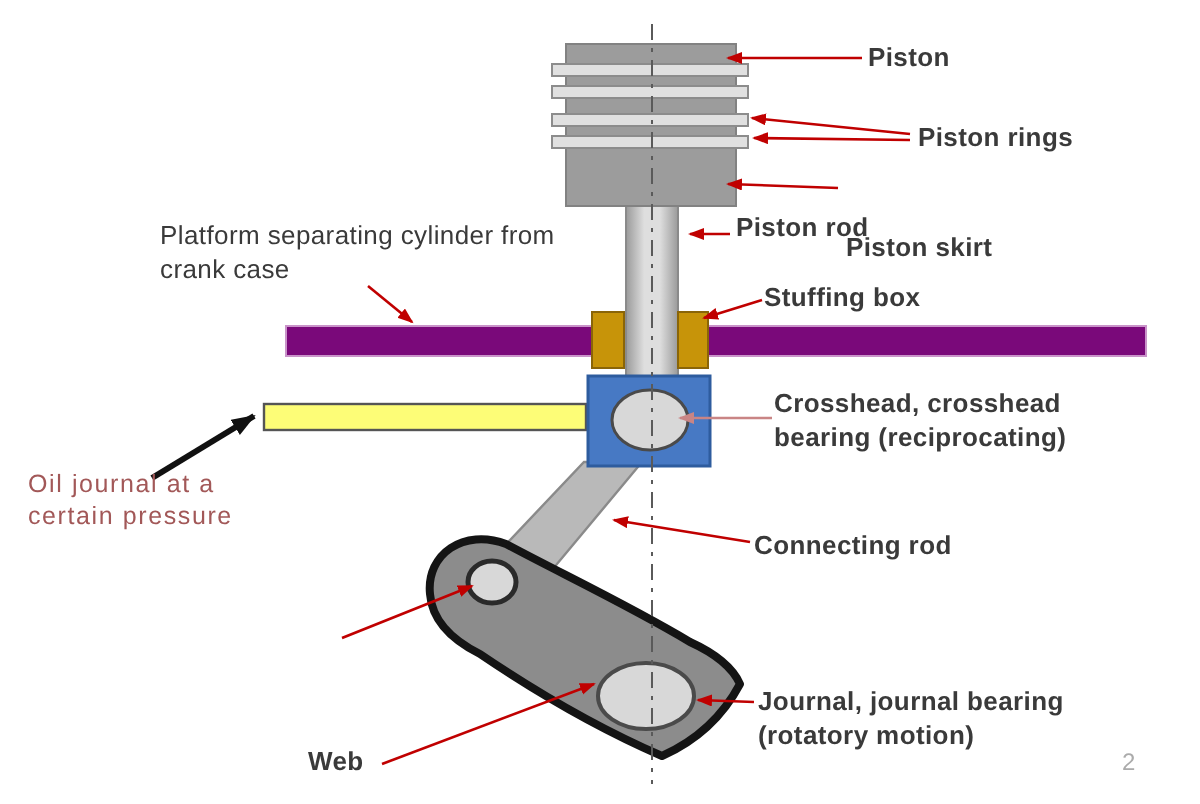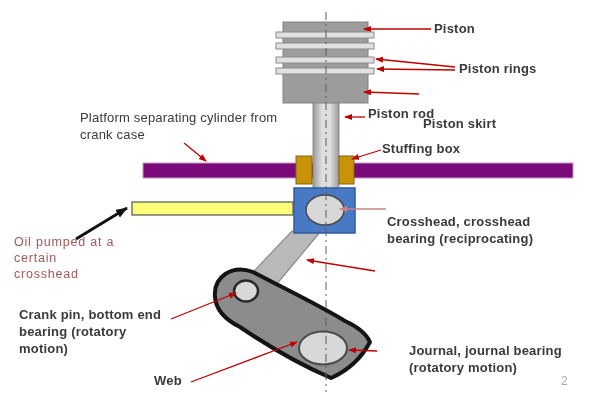--- a/index.html
+++ b/index.html
@@ -11,28 +11,28 @@
   .lbl{
     position:absolute;color:var(--label-text);font-weight:bold;
     font-size:13px;line-height:17px;letter-spacing:0.2px;white-space:normal;
   }
   .lbl-piston{left:434px;top:20px;}
   .lbl-piston-rings{left:459px;top:60px;}
   .lbl-piston-skirt{left:423px;top:87px;margin-top:28px;}
   .lbl-piston-rod{left:368px;top:105px;}
   .lbl-platform{left:80px;top:109px;width:205px;font-weight:normal;}
   .lbl-stuffing{left:382px;top:140px;text-align:center;}
-  .lbl-crosshead{left:387px;top:193px;width:165px;margin-top:20px;}
+  .lbl-crosshead{left:387px;top:193px;width:165px;}
   .lbl-oil{
     left:14px;top:234px;width:105px;color:var(--oil-text);
     font-weight:normal;font-size:12.5px;line-height:16px;letter-spacing:0.8px;
   }
   .lbl-connecting{left:377px;top:264px;}
   .lbl-crankpin{left:19px;top:306px;width:160px;}
-  .lbl-journal{left:379px;top:342px;width:185px;margin-left:30px;}
+  .lbl-journal{left:379px;top:342px;width:185px;}
   .lbl-web{left:154px;top:372px;}
   .page-num{
     position:absolute;left:561px;top:374px;color:var(--page-number-gray);
     font-size:12px;font-weight:normal;
   }
   
   .f-purple{fill:var(--platform-purple);stroke:#c993c9;stroke-width:1;}
   .f-gold{fill:var(--stuffing-gold);stroke:#8a6508;stroke-width:1;}
   .f-blue{fill:var(--crosshead-blue);stroke:#2e5c9e;stroke-width:1.5;}
   .f-yellow{fill:var(--oil-yellow);stroke:#555;stroke-width:1.2;}
@@ -119,18 +119,18 @@
     <line x1="76" y1="239" x2="127" y2="208" class="black-line" marker-end="url(#mb)"></line>
   </svg>
 
   <div class="lbl lbl-piston">Piston</div>
   <div class="lbl lbl-piston-rings">Piston rings</div>
   <div class="lbl lbl-piston-skirt">Piston skirt</div>
   <div class="lbl lbl-piston-rod">Piston rod</div>
   <div class="lbl lbl-platform">Platform separating cylinder from crank case</div>
   <div class="lbl lbl-stuffing">Stuffing box</div>
   <div class="lbl lbl-crosshead">Crosshead, crosshead bearing (reciprocating)</div>
-  <div class="lbl lbl-oil">Oil pumped at a certain crosshead</div>
-  <div class="lbl lbl-crankpin">Crank pin, bottom end bearing (rotatory motion)</div>
+  <div class="lbl lbl-oil">Oil journal at a certain pressure</div>
+  <div class="lbl lbl-connecting">Connecting rod</div>
   <div class="lbl lbl-journal">Journal, journal bearing (rotatory motion)</div>
   <div class="lbl lbl-web">Web</div>
   <div class="page-num">2</div>
 </div>
 
 </body></html>

